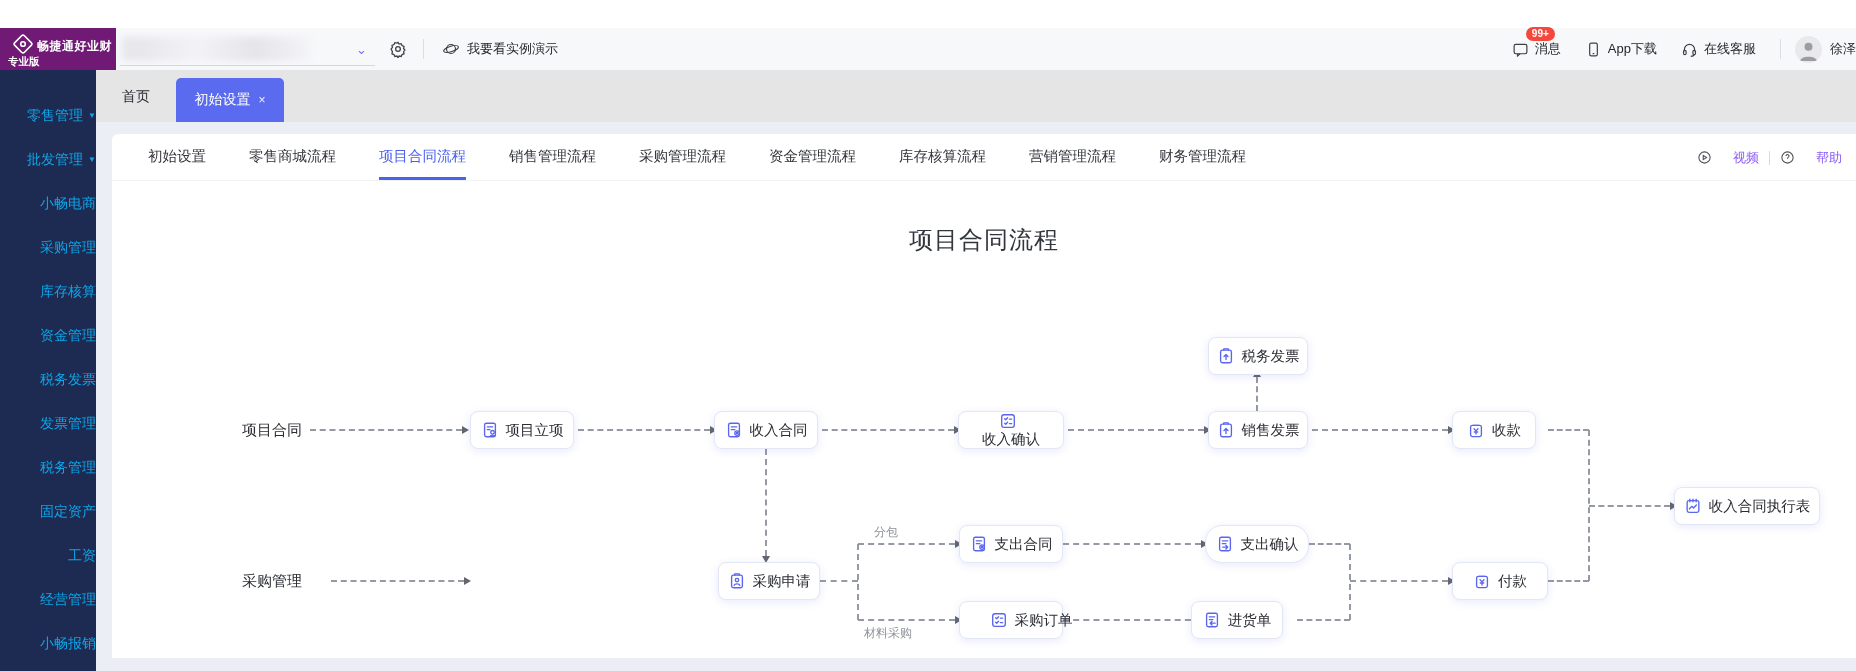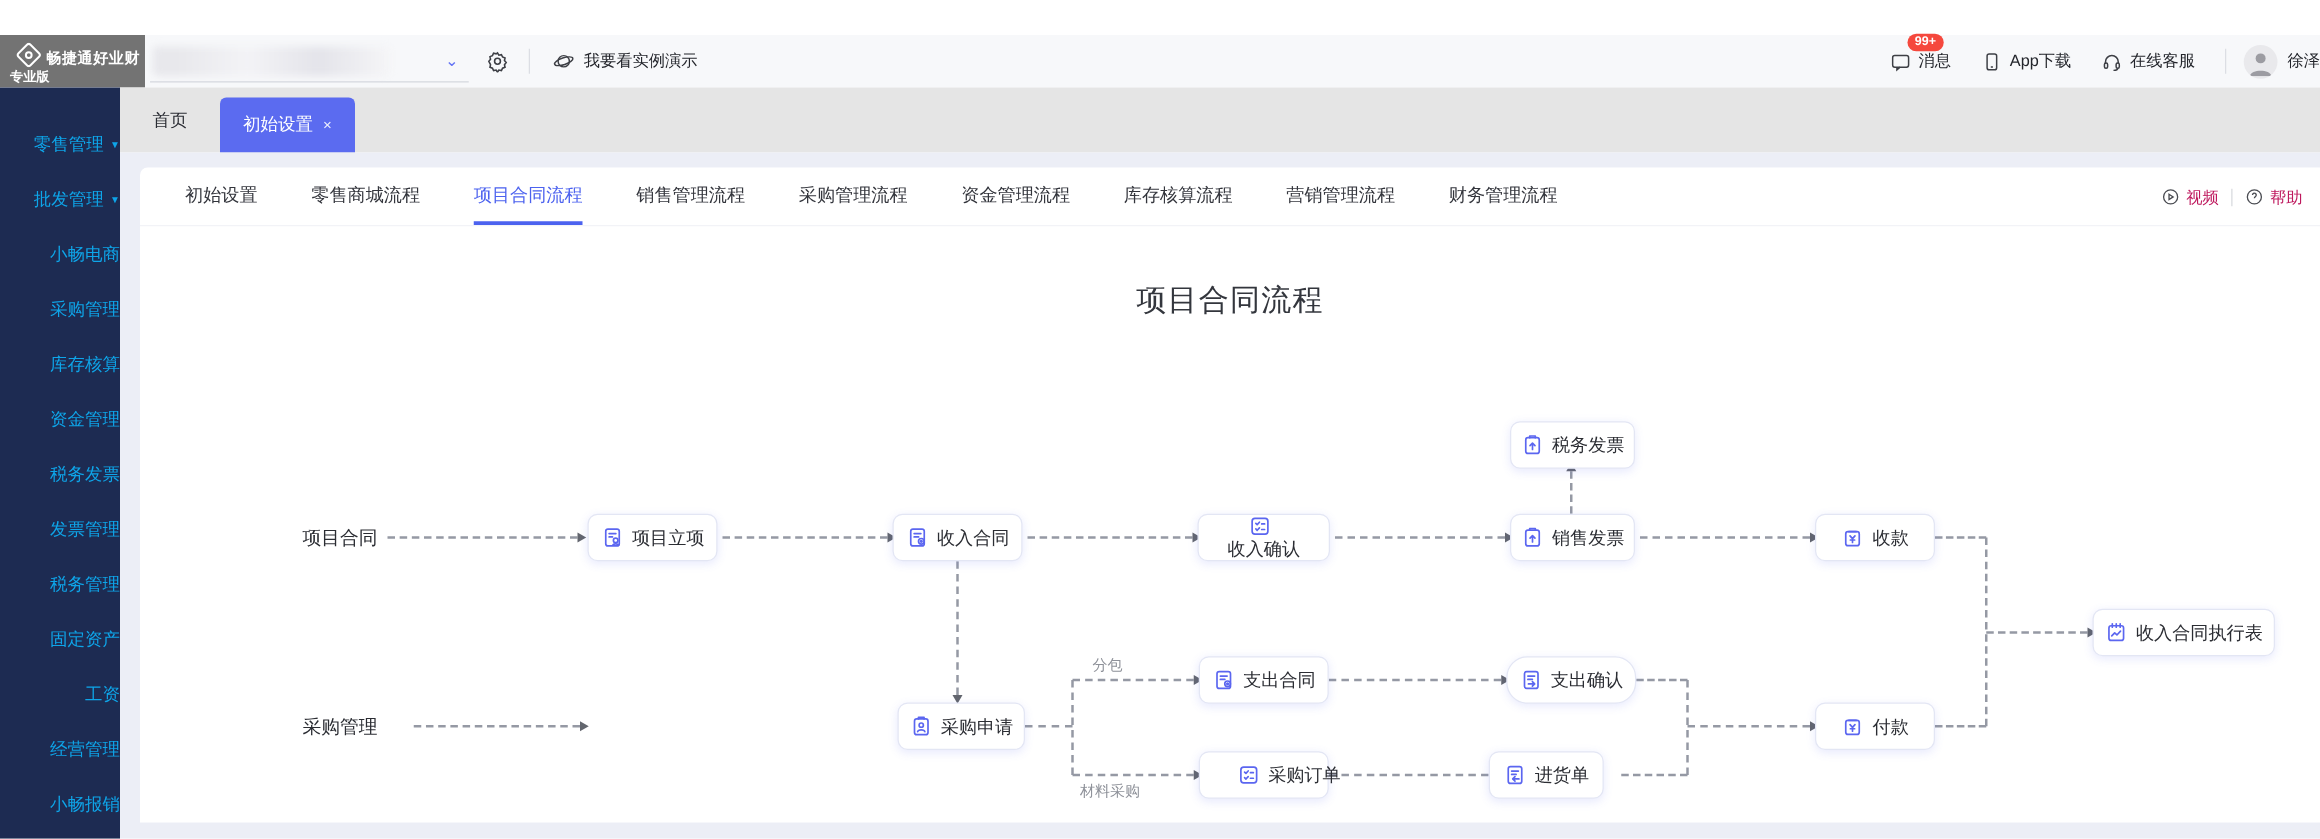--- a/index.html
+++ b/index.html
@@ -3,21 +3,21 @@
 <meta charset="utf-8">
 <style>
   * { margin:0; padding:0; box-sizing:border-box; }
   html,body { width:1856px; height:671px; overflow:hidden; font-family:"Liberation Sans","DejaVu Sans",sans-serif; background:#fff; position:relative; }
 
   
   .topstrip { position:absolute; left:0; top:0; width:1856px; height:28px; background:#ffffff; }
 
   
   .header { position:absolute; left:0; top:28px; width:1856px; height:42px; background:#f7f8fa; }
-  .logo-block { position:absolute; left:0; top:0; width:116px; height:42px; background:#737373; color:#fff; }
+  .logo-block { position:absolute; left:0; top:0; width:116px; height:42px; background:#701a75; color:#fff; }
   .logo-diamond { position:absolute; left:13px; top:6px; width:20px; height:20px; }
   .logo-diamond svg { width:20px; height:20px; stroke:#fff; fill:none; stroke-width:1.6; }
   .brand-name { position:absolute; left:37px; top:10px; font-size:12px; font-weight:bold; white-space:nowrap; letter-spacing:.5px; }
   .brand-edition { position:absolute; left:8px; top:27px; font-size:10.5px; font-weight:bold; }
   .hdr-left { position:absolute; left:116px; top:0; height:42px; display:flex; align-items:center; }
   .blurbox { width:190px; height:24px; margin-left:6px; border-radius:4px; background:linear-gradient(90deg,#e8e8ec 10%,#f3f3f6 40%,#e4e4ea 70%,#f5f5f7); filter:blur(3px); }
   .select-underline { position:absolute; left:120px; top:37px; width:255px; height:1px; background:#d5d7de; }
   .chev { margin-left:44px; color:#6575f5; font-size:13px; }
   .hicon { width:18px; height:18px; margin-left:22px; }
   .hicon svg { width:18px; height:18px; stroke:#3d3f45; fill:none; stroke-width:1.4; }
@@ -46,21 +46,21 @@
   .side-item .caret { display:inline-block; margin-left:5px; font-size:8px; vertical-align:2px; }
 
   
   .content { position:absolute; left:96px; top:122px; width:1760px; height:549px; background:#eceef6; }
   .card { position:absolute; left:16px; top:12px; width:1744px; height:524px; background:#ffffff; border-radius:6px 0 0 0; }
 
   .pagenav { position:absolute; left:0; top:0; width:100%; height:47px; display:flex; align-items:stretch; padding-left:36px; border-bottom:1px solid #f2f3f7; }
   .ptab { font-size:14.5px; color:#33353c; display:flex; align-items:center; margin-right:43px; cursor:pointer; border-bottom:3px solid transparent; padding-top:2px; white-space:nowrap; }
   .ptab.active { color:#4c62ef; border-bottom-color:#4c62ef; font-weight:500; }
   .nav-right { position:absolute; right:14px; top:0; height:47px; display:flex; align-items:center; }
-  .nav-link { display:flex; align-items:center; font-size:13px; color:#be185d; cursor:pointer; }
+  .nav-link { display:flex; align-items:center; font-size:13px; color:#8b5cf6; cursor:pointer;gap:16px; }
   .nav-link svg { width:15px; height:15px; stroke:#4a4c52; fill:none; stroke-width:1.4; margin-right:5px; }
   .nav-sep { width:1px; height:14px; background:#d8dade; margin:0 10px; }
 
   .flow-title { position:absolute; left:0; top:90px; width:100%; text-align:center; font-size:24px; color:#33363d; font-weight:500; letter-spacing:1px; }
 
   
   .flow { position:absolute; left:0; top:0; width:100%; height:100%; }
   .fnode { position:absolute; height:38px; background:#fff; border:1px solid #e3e6f4; border-radius:8px; box-shadow:0 2px 8px rgba(91,107,240,.14); display:flex; align-items:center; justify-content:center; cursor:pointer; }
   .fnode .nicon { width:18px; height:18px; margin-right:7px; flex-shrink:0; }
   .fnode .nicon svg { width:18px; height:18px; stroke:#5b66f0; fill:none; stroke-width:1.5; stroke-linecap:round; stroke-linejoin:round; }
@@ -276,21 +276,21 @@
           <span class="nlabel">收入确认</span>
         </div>
         <div class="fnode" style="left: 1096px; top: 277px; width: 100px;">
           <span class="nicon"><svg viewBox="0 0 20 20">
               <rect x="4" y="3.5" width="12" height="14" rx="2"></rect>
               <path d="M7.5 3.5V2h5v1.5"></path>
               <path d="M10 14V8.7M7.8 10.6L10 8.4l2.2 2.2"></path>
             </svg></span>
           <span class="nlabel">销售发票</span>
         </div>
-        <div class="fnode" style="left: 1340px; top: 277px; width: 96px;">
+        <div class="fnode" style="left: 1340px; top: 277px; width: 84px;">
           <span class="nicon"><svg viewBox="0 0 20 20">
               <rect x="4" y="4.8" width="12" height="12.5" rx="2"></rect>
               <path d="M6.8 4.8h6.4"></path>
               <path d="M7.8 8.6l2.2 2.4 2.2-2.4M10 11v3.4M8.1 12.2h3.8"></path>
             </svg></span>
           <span class="nlabel">收款</span>
         </div>
         <div class="fnode" style="left: 1562px; top: 353px; width: 146px;">
           <span class="nicon"><svg viewBox="0 0 20 20">
               <rect x="3.5" y="4" width="13" height="13" rx="2"></rect>

